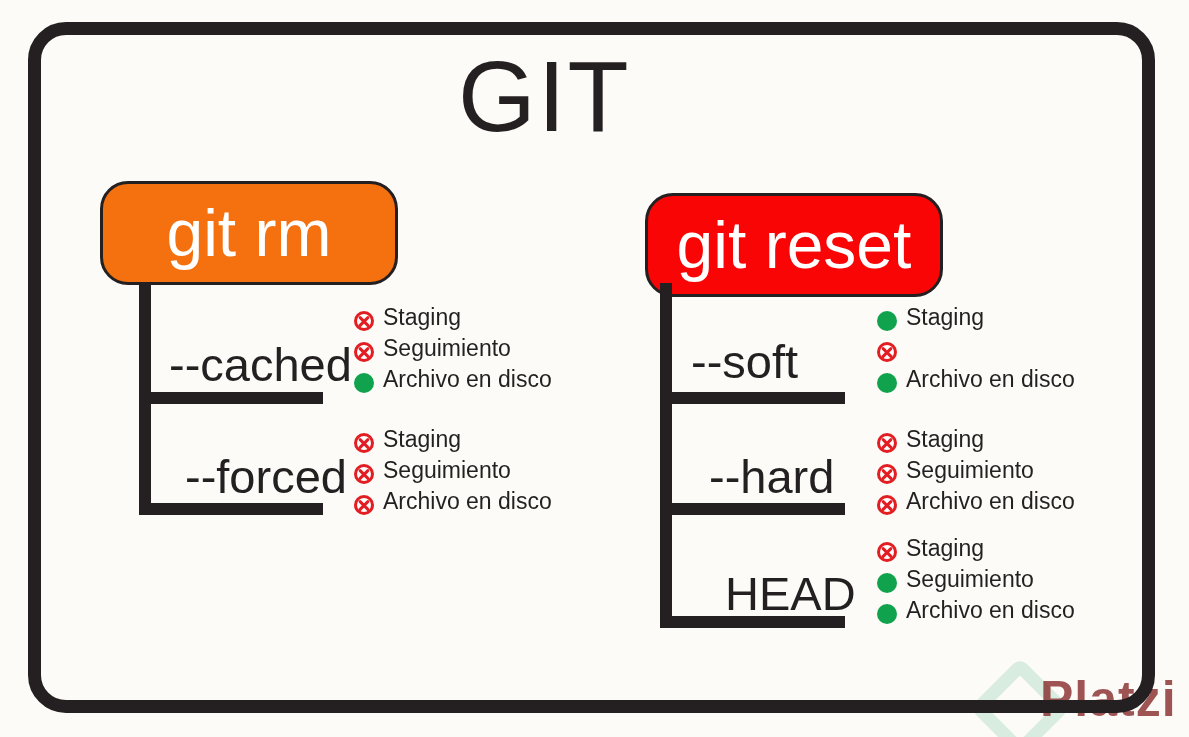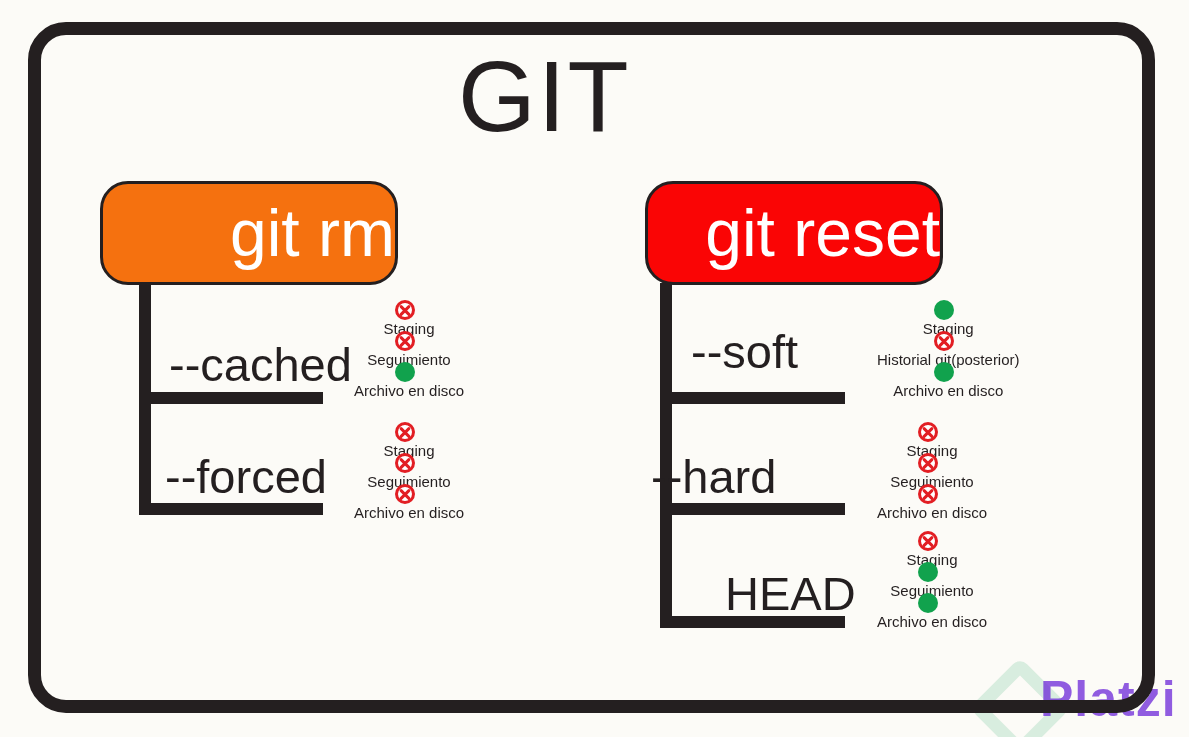--- a/index.html
+++ b/index.html
@@ -20,43 +20,43 @@
 
   
   .wm-logo{
     left:984px;top:672px;width:46px;height:46px;
     border:13px solid #AEDCC0;border-radius:10px;
     transform:rotate(45deg);
     box-sizing:content-box;opacity:.45;z-index:1;
   }
   .wm-text{
     left:1040px;top:670px;font-size:50px;font-weight:bold;
-    color:#6d28d9;letter-spacing:1px;opacity:.75;z-index:1;
+    color:#7f1d1d;letter-spacing:1px;opacity:.75;z-index:1;
   }
 
   .title{
     left:458px;top:46px;font-size:100px;line-height:1;
     letter-spacing:2px;z-index:3;
   }
 
   .cmd-box{
     width:298px;height:104px;border:3px solid #241F20;border-radius:28px;
-    box-sizing:border-box;display:flex;align-items:center;justify-content:flex-end;
+    box-sizing:border-box;display:flex;align-items:center;justify-content:center;
     color:#ffffff;font-size:66px;line-height:1;z-index:3;
   }
   .cmd-box.orange{background:#F5710F;}
-  .cmd-box.red{background:#FA0505;}
+  .cmd-box.red{background:#FA0505;margin-top:12px;}
 
   .tline{background:#241F20;z-index:3;}
 
   .opt-label{font-size:47px;line-height:1.1;z-index:3;margin-left:13px;}
 
   .effects{z-index:3;}
   .effect-row{
-    display:flex;align-items:center;height:31px;font-size:15px;flex-direction:column;
+    display:flex;align-items:flex-end;height:31px;font-size:23px;
   }
   .dot{
     flex:0 0 auto;width:20px;height:20px;border-radius:50%;
     margin-right:9px;box-sizing:border-box;position:relative;
   }
   .dot.ic-kept{background:#11A24D;}
   .dot.ic-removed{background:#fff;border:3px solid #E21E23;}
   .dot.ic-removed::before,.dot.ic-removed::after{
     content:"";position:absolute;left:0px;right:0px;top:50%;height:3px;
     margin-top:-1.5px;background:#E21E23;border-radius:2px;
@@ -75,21 +75,21 @@
 <div class="abs title">GIT</div>
 
 <div class="abs cmd-box orange" style="left:100px;top:181px;">
   <span>git rm</span>
 </div>
 <div class="abs tline" style="left:139px;top:283px;width:12px;height:232px;"></div>
 <div class="abs tline" style="left:139px;top:392px;width:184px;height:12px;"></div>
 <div class="abs tline" style="left:139px;top:503px;width:184px;height:12px;"></div>
 
 <div class="abs opt-label" style="left:156px;top:339px;">--cached</div>
-<div class="abs opt-label" style="left:152px;top:451px;">--forced</div>
+<div class="abs opt-label" style="left:172px;top:451px;">--forced</div>
 
 <div class="abs effects" style="left:354px;top:300px;">
   <div class="effect-row">
     <span class="dot ic-removed"></span>
     <span>Staging</span>
   </div>
   <div class="effect-row">
     <span class="dot ic-removed"></span>
     <span>Seguimiento</span>
   </div>
@@ -115,32 +115,31 @@
 </div>
 
 <div class="abs cmd-box red" style="left:645px;top:181px;">
   <span>git reset</span>
 </div>
 <div class="abs tline" style="left:660px;top:283px;width:12px;height:345px;"></div>
 <div class="abs tline" style="left:660px;top:392px;width:185px;height:12px;"></div>
 <div class="abs tline" style="left:660px;top:503px;width:185px;height:12px;"></div>
 <div class="abs tline" style="left:660px;top:616px;width:185px;height:12px;"></div>
 
-<div class="abs opt-label" style="left:678px;top:326px;">--soft</div>
-<div class="abs opt-label" style="left:638px;top:451px;">--hard</div>
+<div class="abs opt-label" style="left:678px;top:336px;">--soft</div>
+<div class="abs opt-label" style="left:696px;top:451px;">--hard</div>
 <div class="abs opt-label" style="left:712px;top:568px;">HEAD</div>
 
 <div class="abs effects" style="left:877px;top:300px;">
   <div class="effect-row">
     <span class="dot ic-kept"></span>
     <span>Staging</span>
   </div>
   <div class="effect-row">
     <span class="dot ic-removed"></span>
-    <span>Historial git(posterior)</span>
   </div>
   <div class="effect-row">
     <span class="dot ic-kept"></span>
     <span>Archivo en disco</span>
   </div>
 </div>
 
 <div class="abs effects" style="left:877px;top:422px;">
   <div class="effect-row">
     <span class="dot ic-removed"></span>

